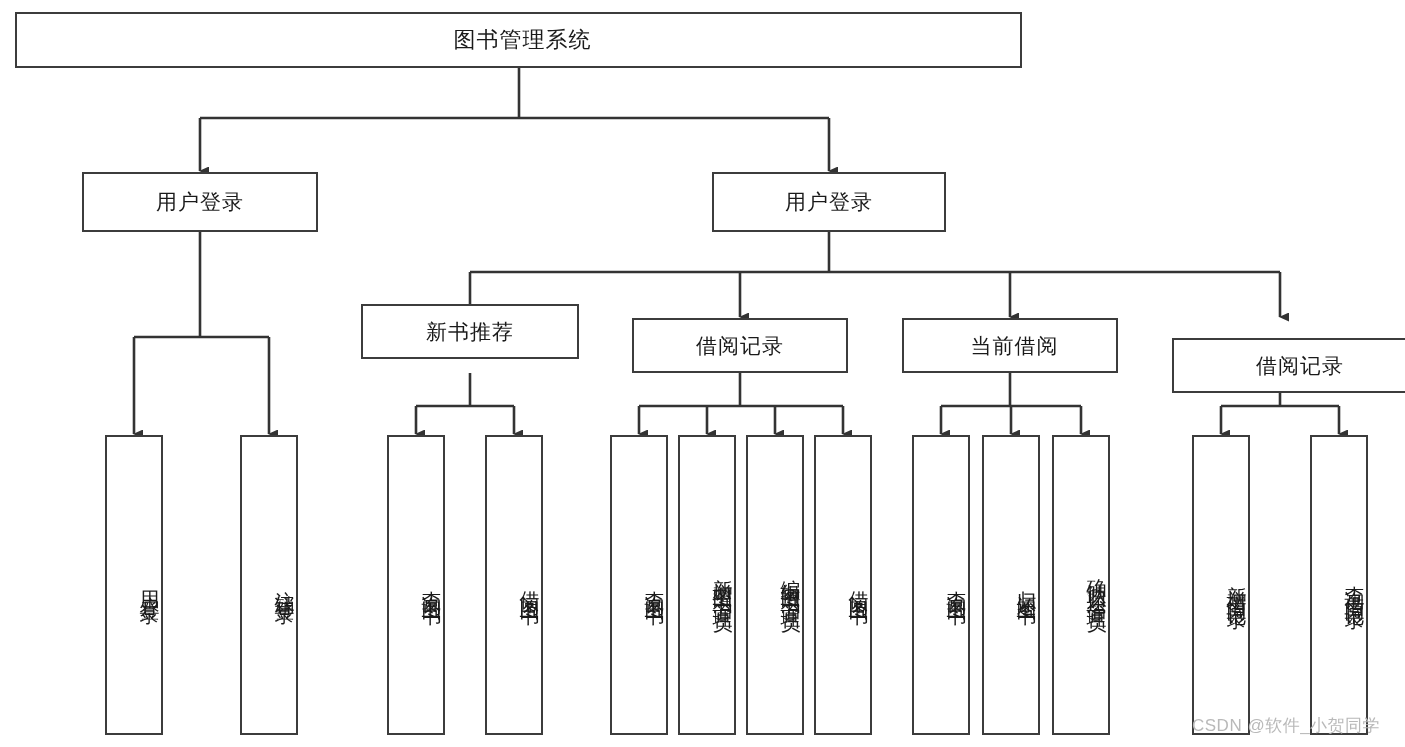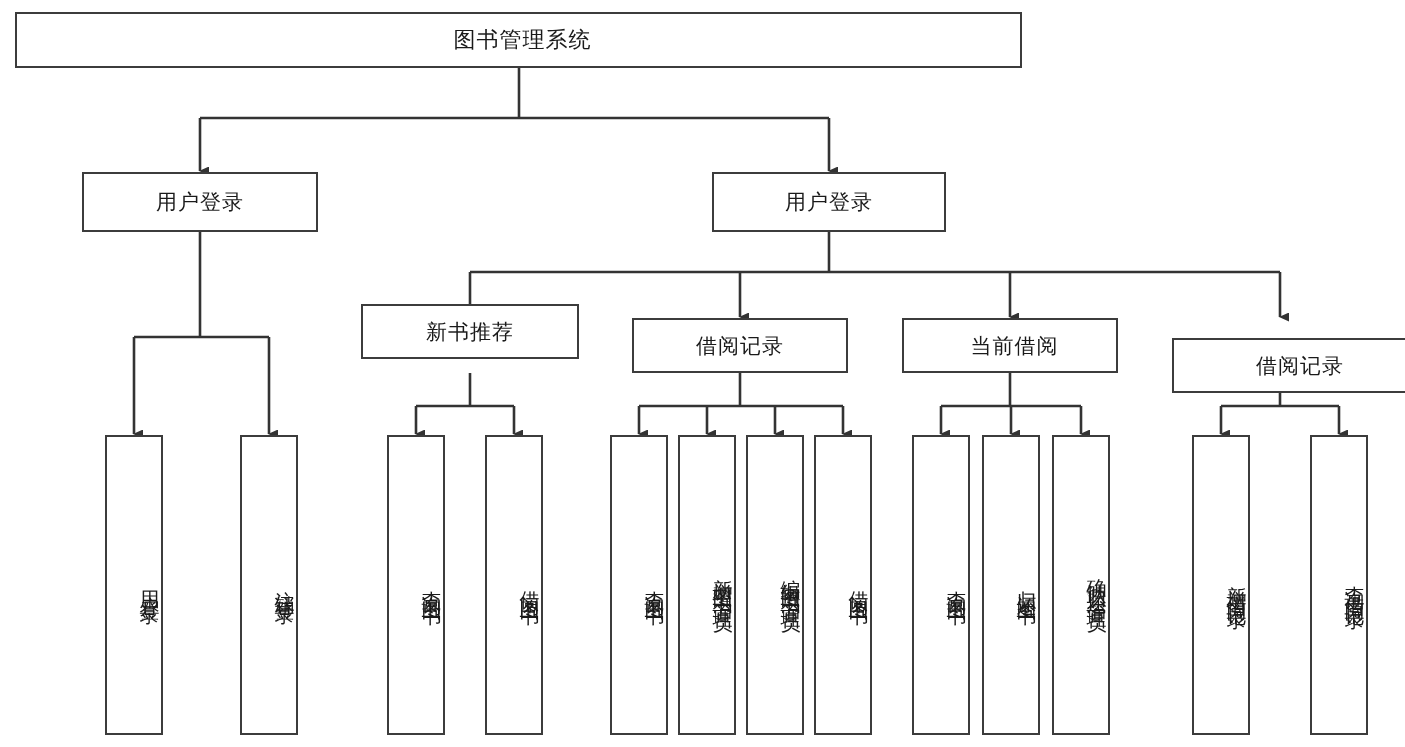--- a/index.html
+++ b/index.html
@@ -172,13 +172,14 @@
         <span class="label">确认归还（管理员）</span>
       </div>
       <div class="node vert" style="left: 1192px; top: 435px; width: 58px; height: 300px;">
         <span class="label">新增借阅记录</span>
       </div>
       <div class="node vert" style="left: 1310px; top: 435px; width: 58px; height: 300px;">
         <span class="label">查询借阅记录</span>
       </div>
     </div>
 
+  <div class="watermark" style="left:1192px; top:714px;">CSDN @软件_小贺同学</div>
 </div>
 
 </body></html>

